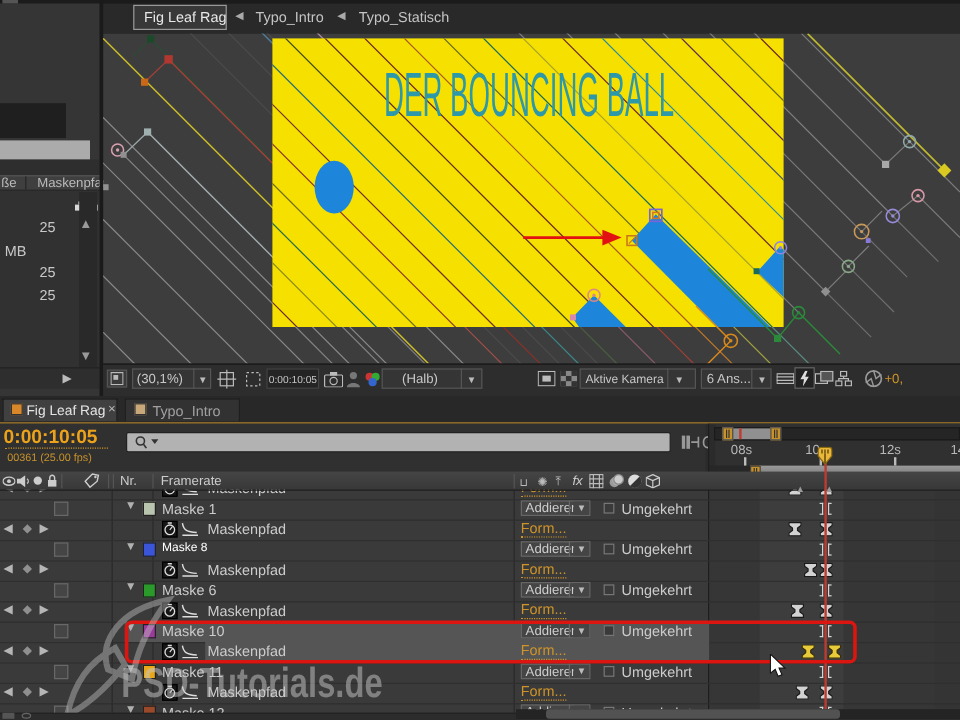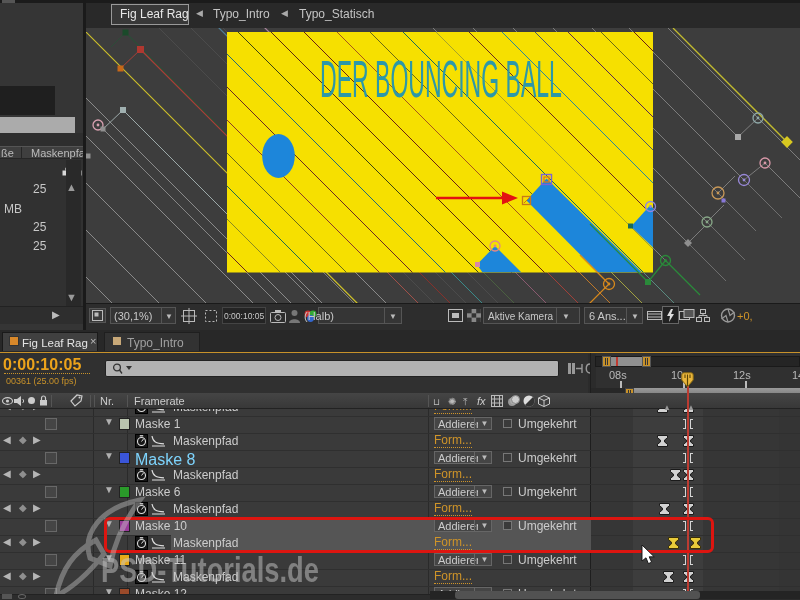--- a/index.html
+++ b/index.html
@@ -204,21 +204,21 @@
 <svg class="abs" style="left:288px;top:309px" width="13" height="14">
     <circle cx="6.5" cy="4" r="3" fill="#777"></circle>
     <path d="M1 14 C1 9 12 9 12 14 Z" fill="#777"></path>
   </svg>
 <svg class="abs" style="left:303px;top:309px" width="15" height="14">
     <circle cx="5" cy="5" r="3.4" fill="#c33"></circle>
     <circle cx="10" cy="5" r="3.4" fill="#3a3"></circle>
     <circle cx="7.5" cy="9.5" r="3.4" fill="#36c"></circle>
   </svg>
 <div class="abs" style="left:318px;top:307px;width:84px;height:17px;background:#353535;border:1px solid #555"></div>
-<div class="abs" style="left:304px;top:310px;color:#c8c8c8;font-size:11px">(Halb)</div>
+<div class="abs" style="left:335px;top:310px;color:#c8c8c8;font-size:11px">(Halb)</div>
 <div class="abs" style="left:384px;top:307px;width:1px;height:17px;background:#555"></div>
 <div class="abs" style="left:389px;top:312px;color:#bbb;font-size:8px">▼</div>
 <svg class="abs" style="left:448px;top:309px" width="15" height="13">
     <rect x="0.5" y="0.5" width="14" height="12" fill="none" stroke="#bbb"></rect>
     <rect x="4" y="4" width="7" height="5" fill="#bbb"></rect>
   </svg>
 <svg class="abs" style="left:467px;top:309px" width="14" height="13">
     <rect x="0" y="0" width="14" height="13" fill="#888"></rect>
     <rect x="0" y="0" width="4.6" height="4.3" fill="#333"></rect>
     <rect x="9.2" y="0" width="4.6" height="4.3" fill="#333"></rect>
@@ -370,21 +370,21 @@
 <svg style="position:absolute;left:656.5px;top:435.0px" width="11" height="12">
     <path d="M0.5 0.5 H10.5 V2.8 L7.6 5 V7 L10.5 9.2 V11.5 H0.5 V9.2 L3.4 7 V5 L0.5 2.8 Z" fill="#d2d2d2" stroke="#1a1a1a" stroke-width="1"></path>
   </svg>
 <svg style="position:absolute;left:682.5px;top:435.0px" width="11" height="12">
     <path d="M0.5 0.5 H10.5 V2.8 L7.6 5 V7 L10.5 9.2 V11.5 H0.5 V9.2 L3.4 7 V5 L0.5 2.8 Z" fill="#d2d2d2" stroke="#1a1a1a" stroke-width="1"></path>
   </svg>
 <div style="position:absolute;left:0;top:466.5px;width:800px;height:1px;background:#2f2f2f"></div>
 <div style="position:absolute;left:44.5px;top:452px;width:12px;height:12px;background:#454545;border:1px solid #686868"></div>
 <div style="position:absolute;left:104px;top:450px;width:12px;color:#b0b0b0;font-size:10px">▼</div>
 <div style="position:absolute;left:118.5px;top:452px;width:11.5px;height:11.5px;background:#3a55d8;border:1px solid #222"></div>
-<div style="position:absolute;left:135px;top:450.5px;color:#7dd3fc;font-size:16px">Maske 8</div>
+<div style="position:absolute;left:135px;top:450.5px;color:#ffffff;font-size:10px">Maske 8</div>
 <div style="position:absolute;left:434px;top:451px;width:58px;height:13px;background:#454545;border:1px solid #666;color:#ccc;font-size:11px;line-height:12px;padding-left:3px;overflow:hidden;white-space:nowrap">Addieren</div>
 <div style="position:absolute;left:474px;top:451px;width:1px;height:13px;background:#666"></div>
 <div style="position:absolute;left:478px;top:452px;color:#bbb;font-size:8px;background:#454545;width:13px;height:11px;text-align:center;line-height:11px">▼</div>
 <div style="position:absolute;left:503px;top:453px;width:9px;height:9px;background:#3a3a3a;border:1px solid #777"></div>
 <div style="position:absolute;left:518px;top:450.5px;color:#ccc;font-size:12px">Umgekehrt</div>
 <div style="position:absolute;left:683px;top:453px;width:3px;height:10px;border-right:1.5px solid #d5d5d5;border-top:1px solid #d5d5d5;border-bottom:1px solid #d5d5d5"></div>
 <div style="position:absolute;left:690px;top:453px;width:3px;height:10px;border-left:1.5px solid #d5d5d5;border-top:1px solid #d5d5d5;border-bottom:1px solid #d5d5d5"></div>
 <div style="position:absolute;left:0;top:483.5px;width:800px;height:1px;background:#2f2f2f"></div>
 <div style="position:absolute;left:3px;top:467.5px;color:#b5b5b5;font-size:10px">◀</div>
 <div style="position:absolute;left:19px;top:468px;color:#8f8f8f;font-size:10px">◆</div>

